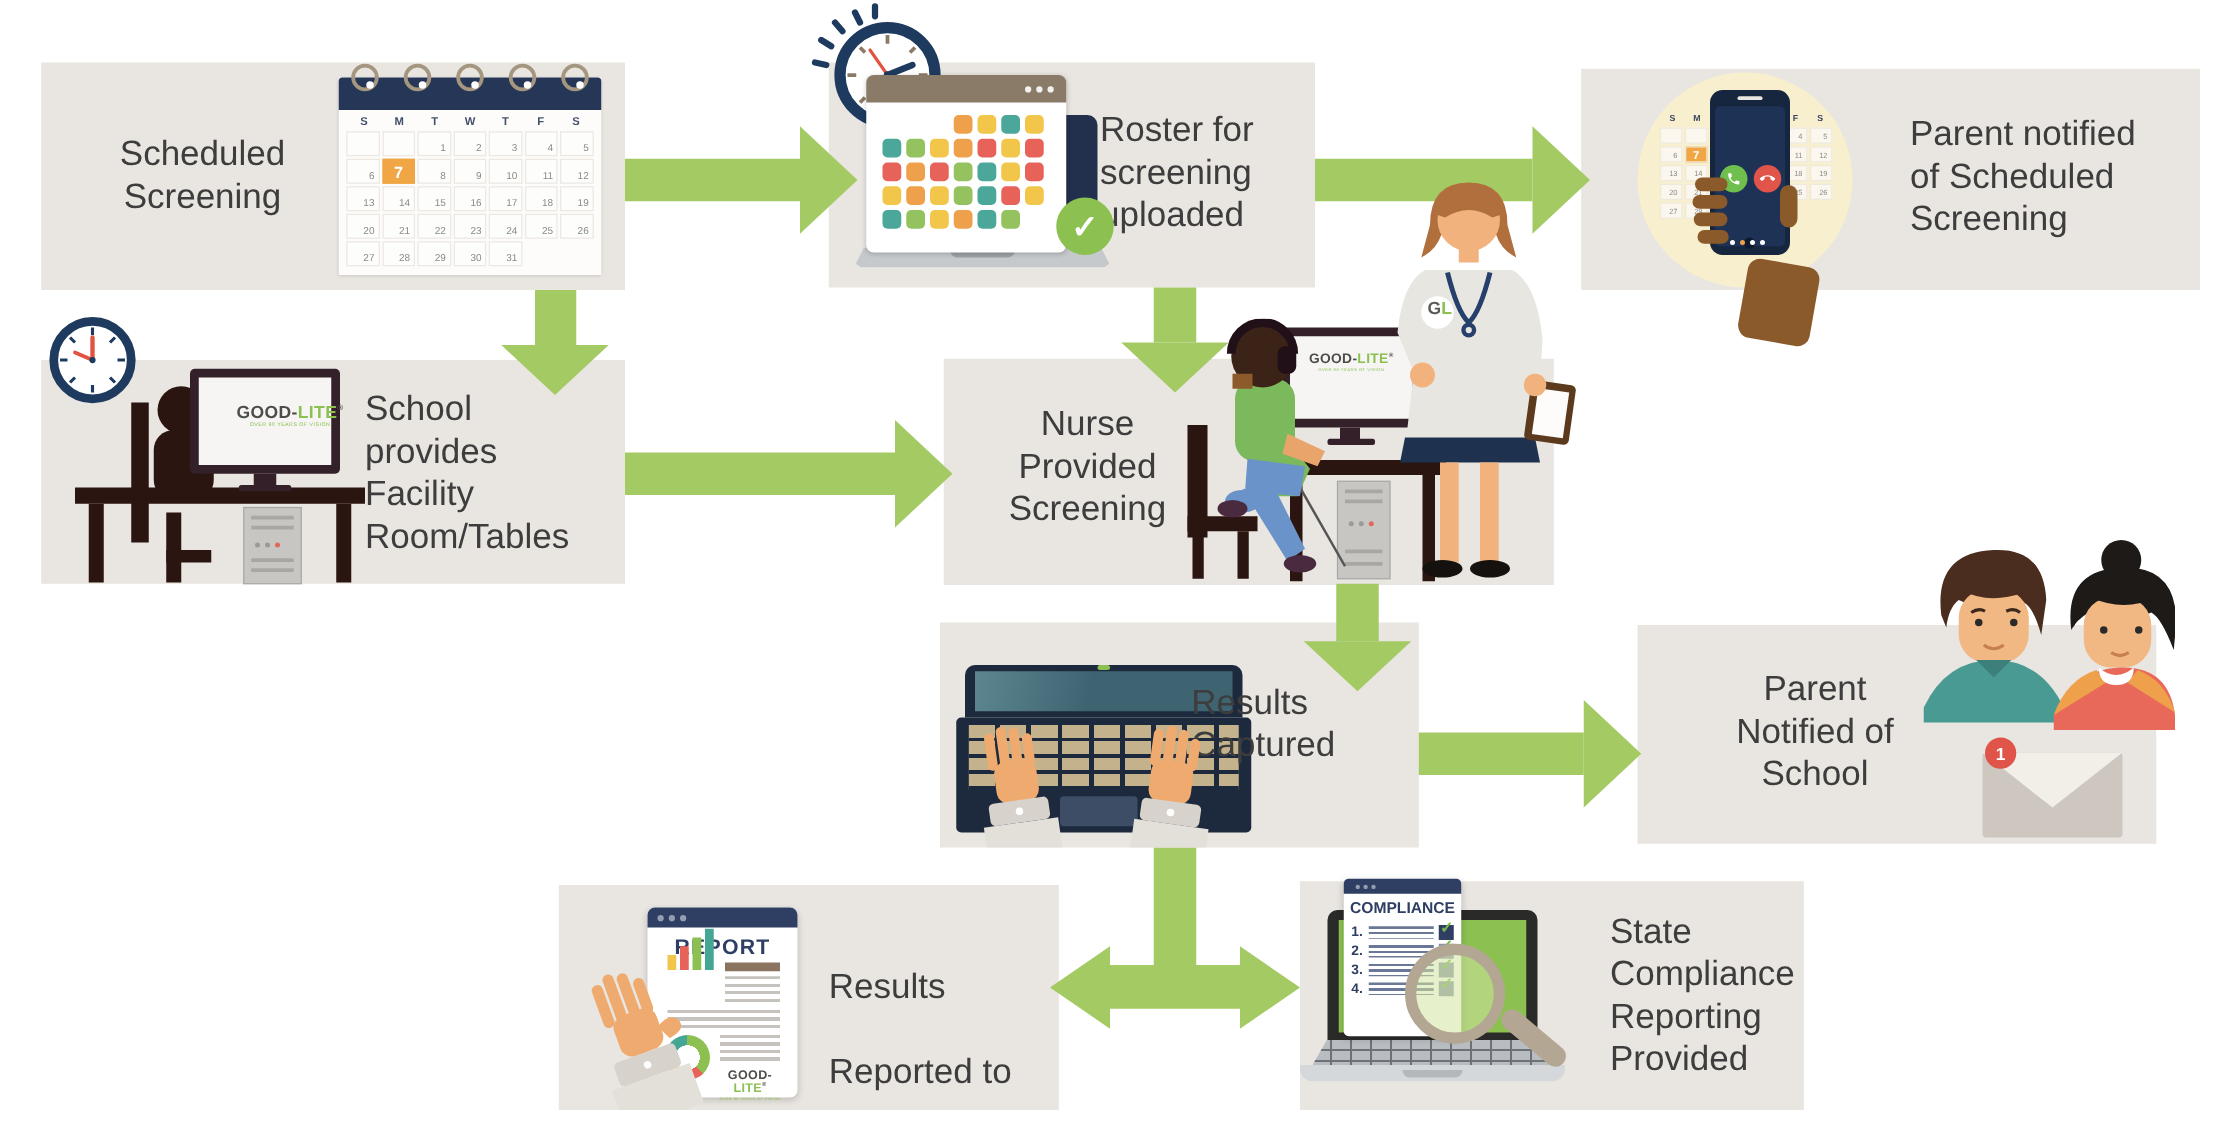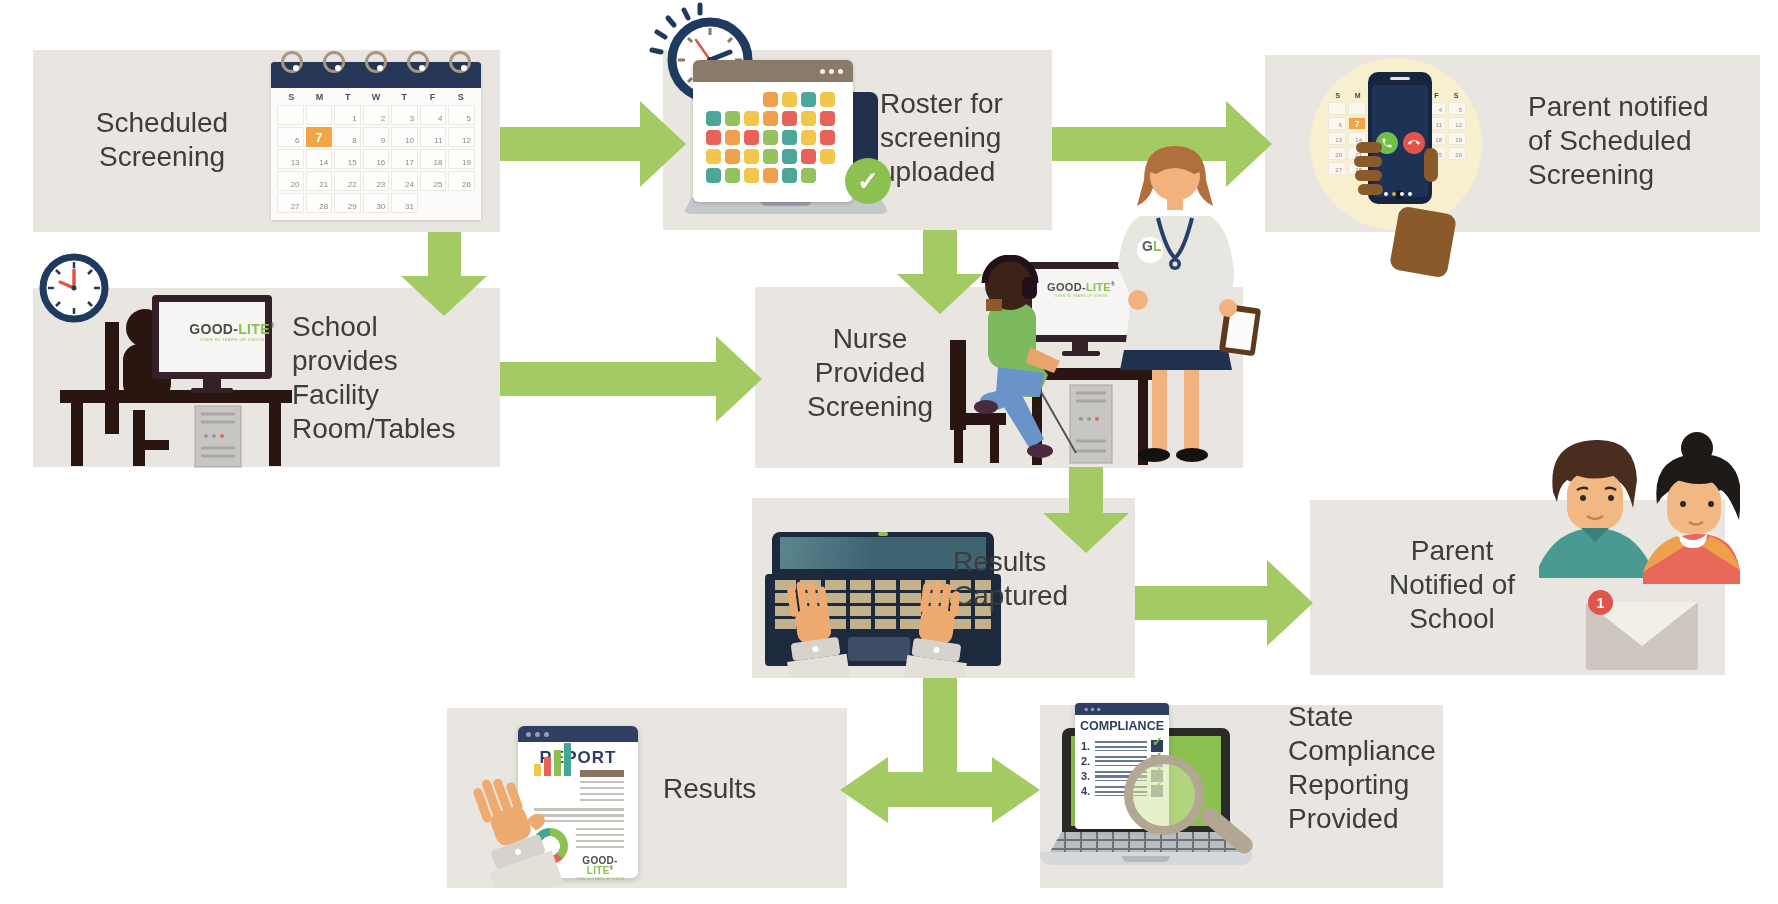--- a/index.html
+++ b/index.html
@@ -126,23 +126,24 @@
   <div class="label center" style="left:770px;top:322px;width:200px">Nurse
 Provided
 Screening</div>
   <div class="label" style="left:953px;top:545px;width:190px">Results
 Captured</div>
   <div class="label center" style="left:1352px;top:534px;width:200px">Parent
 Notified of
 School</div>
   <div class="label" style="left:663px;top:738px;width:245px">
     <span class="lbl-line">Results</span>
+    <span class="lbl-line">Reported to</span>
     
   </div>
-  <div class="label" style="left:1288px;top:700px;width:170px">State
+  <div class="label" style="left:1288px;top:728px;width:170px">State
 Compliance
 Reporting
 Provided</div>
 
   <div class="calendar large" style="left:271px;top:62px;width:210px;height:158px">
     <div class="cal-rings">
         <i></i>
         <i></i>
         <i></i>
         <i></i>

